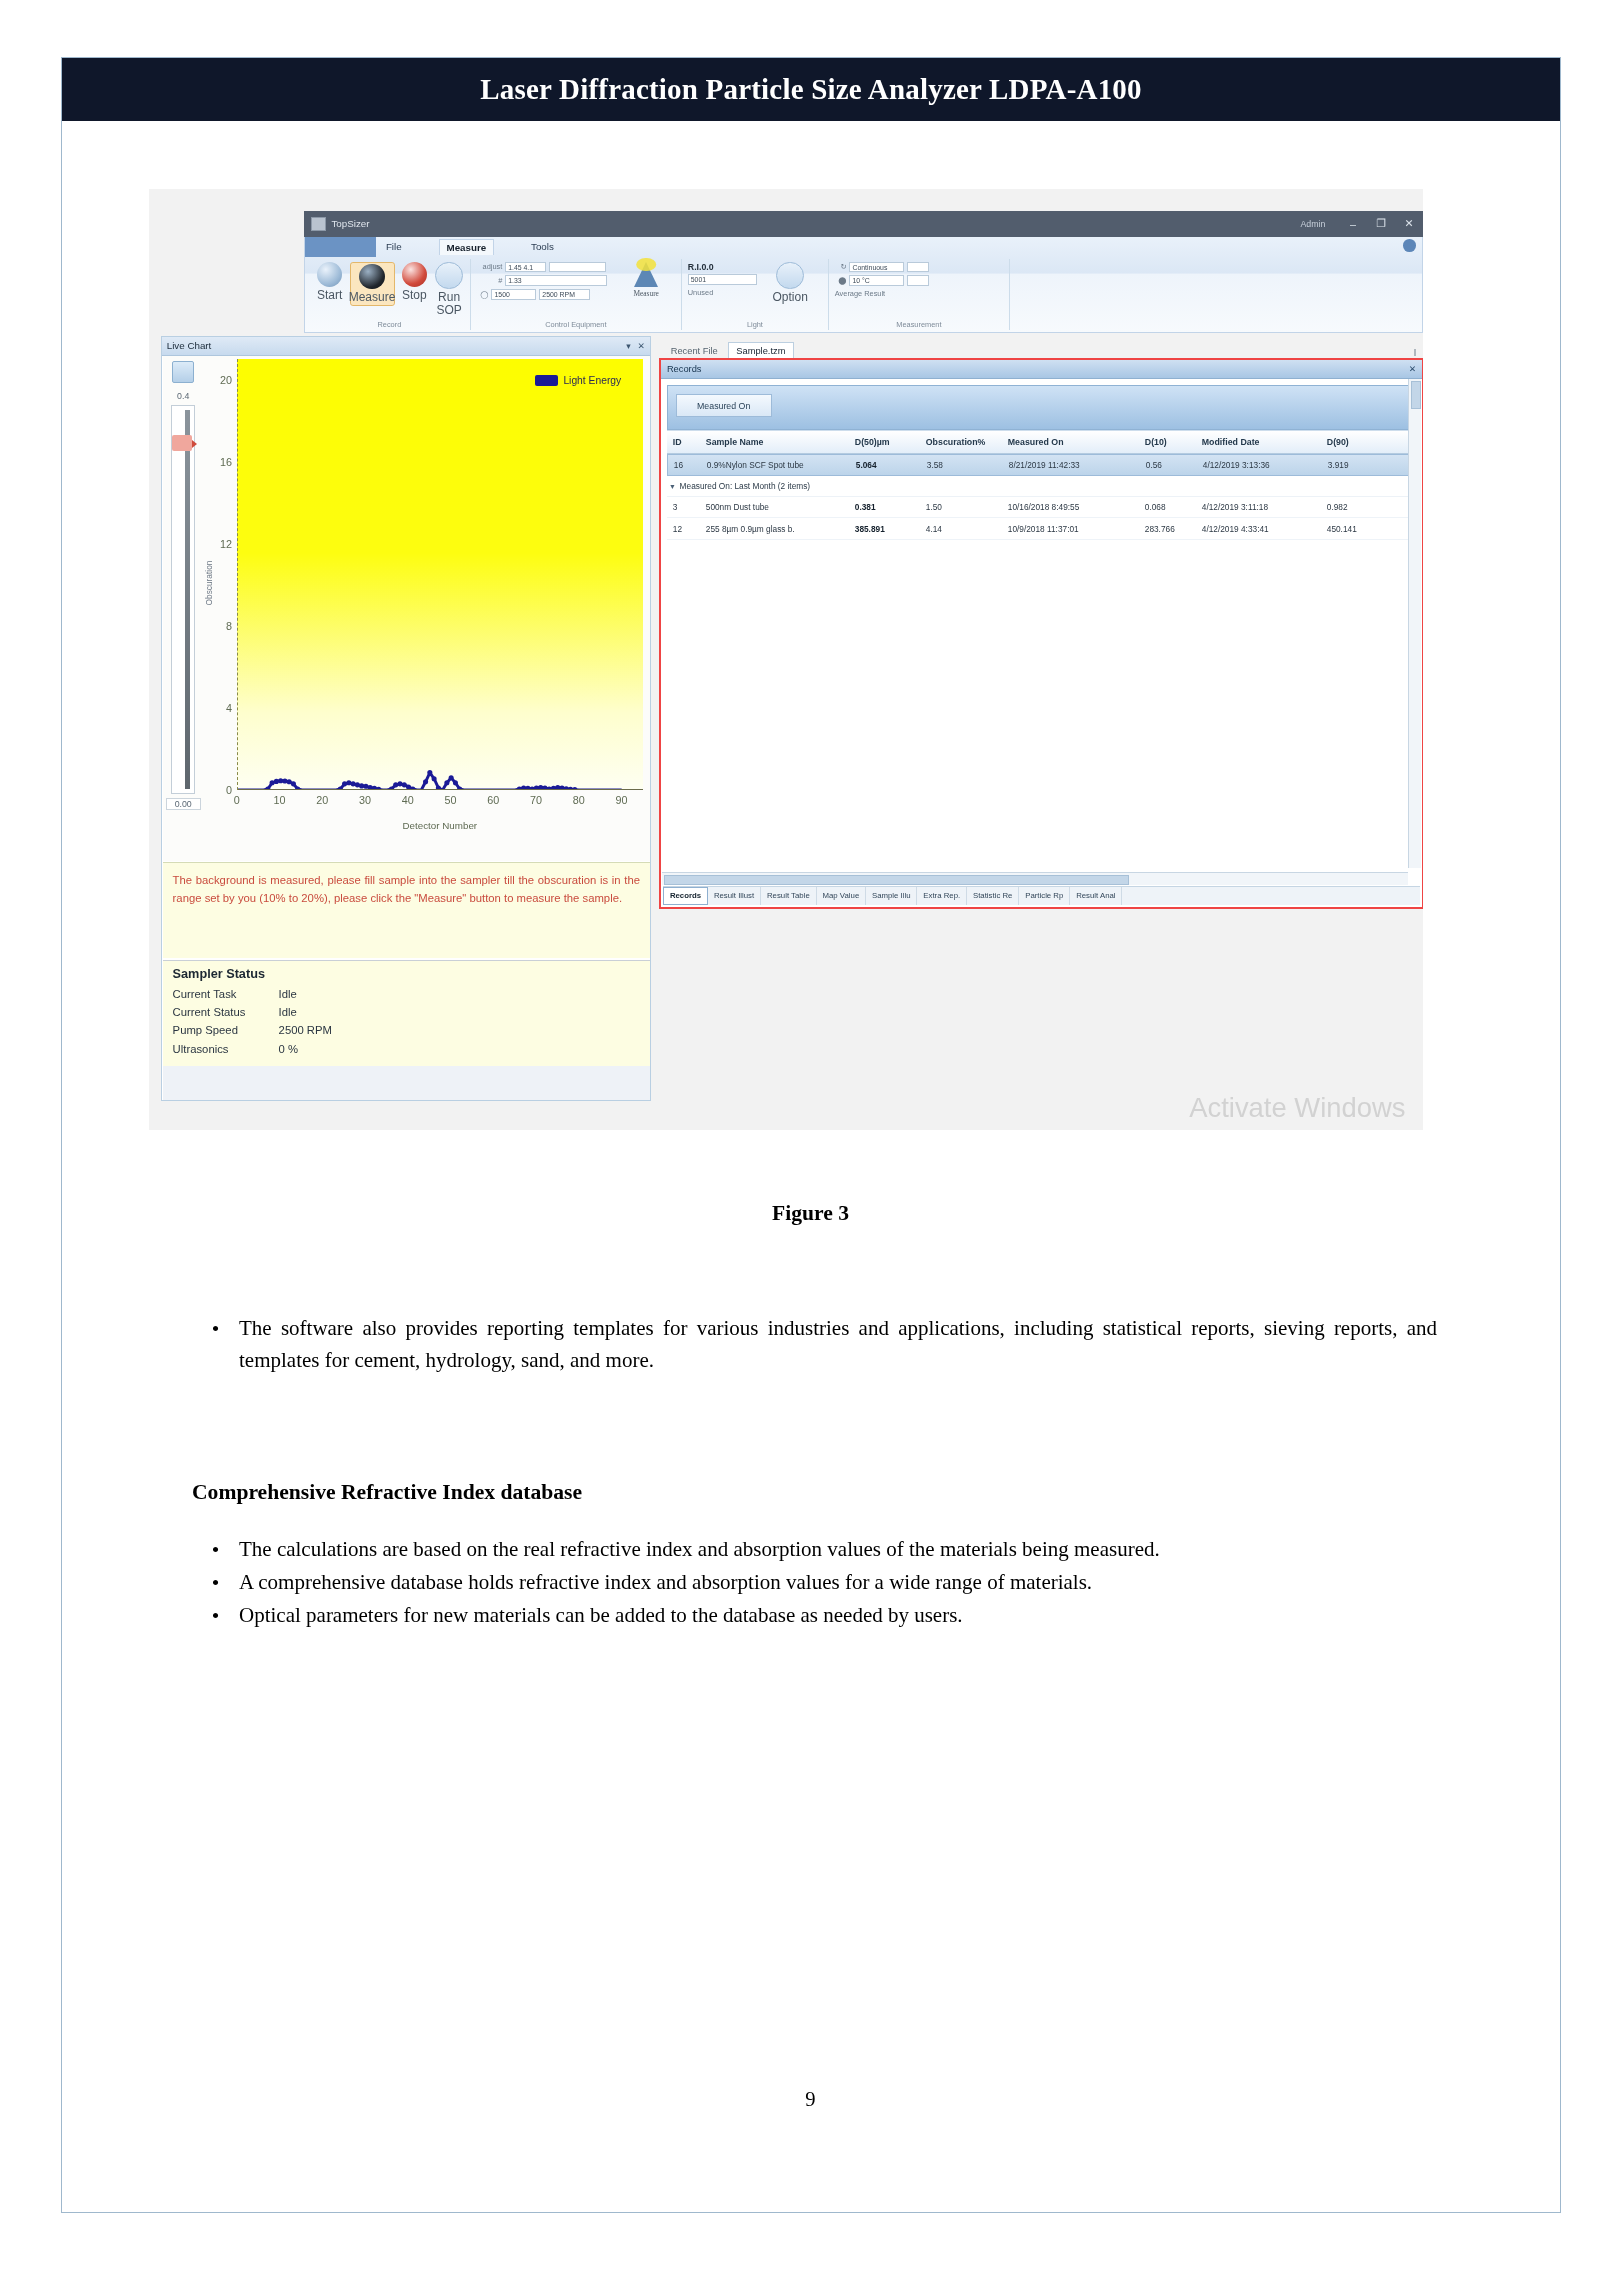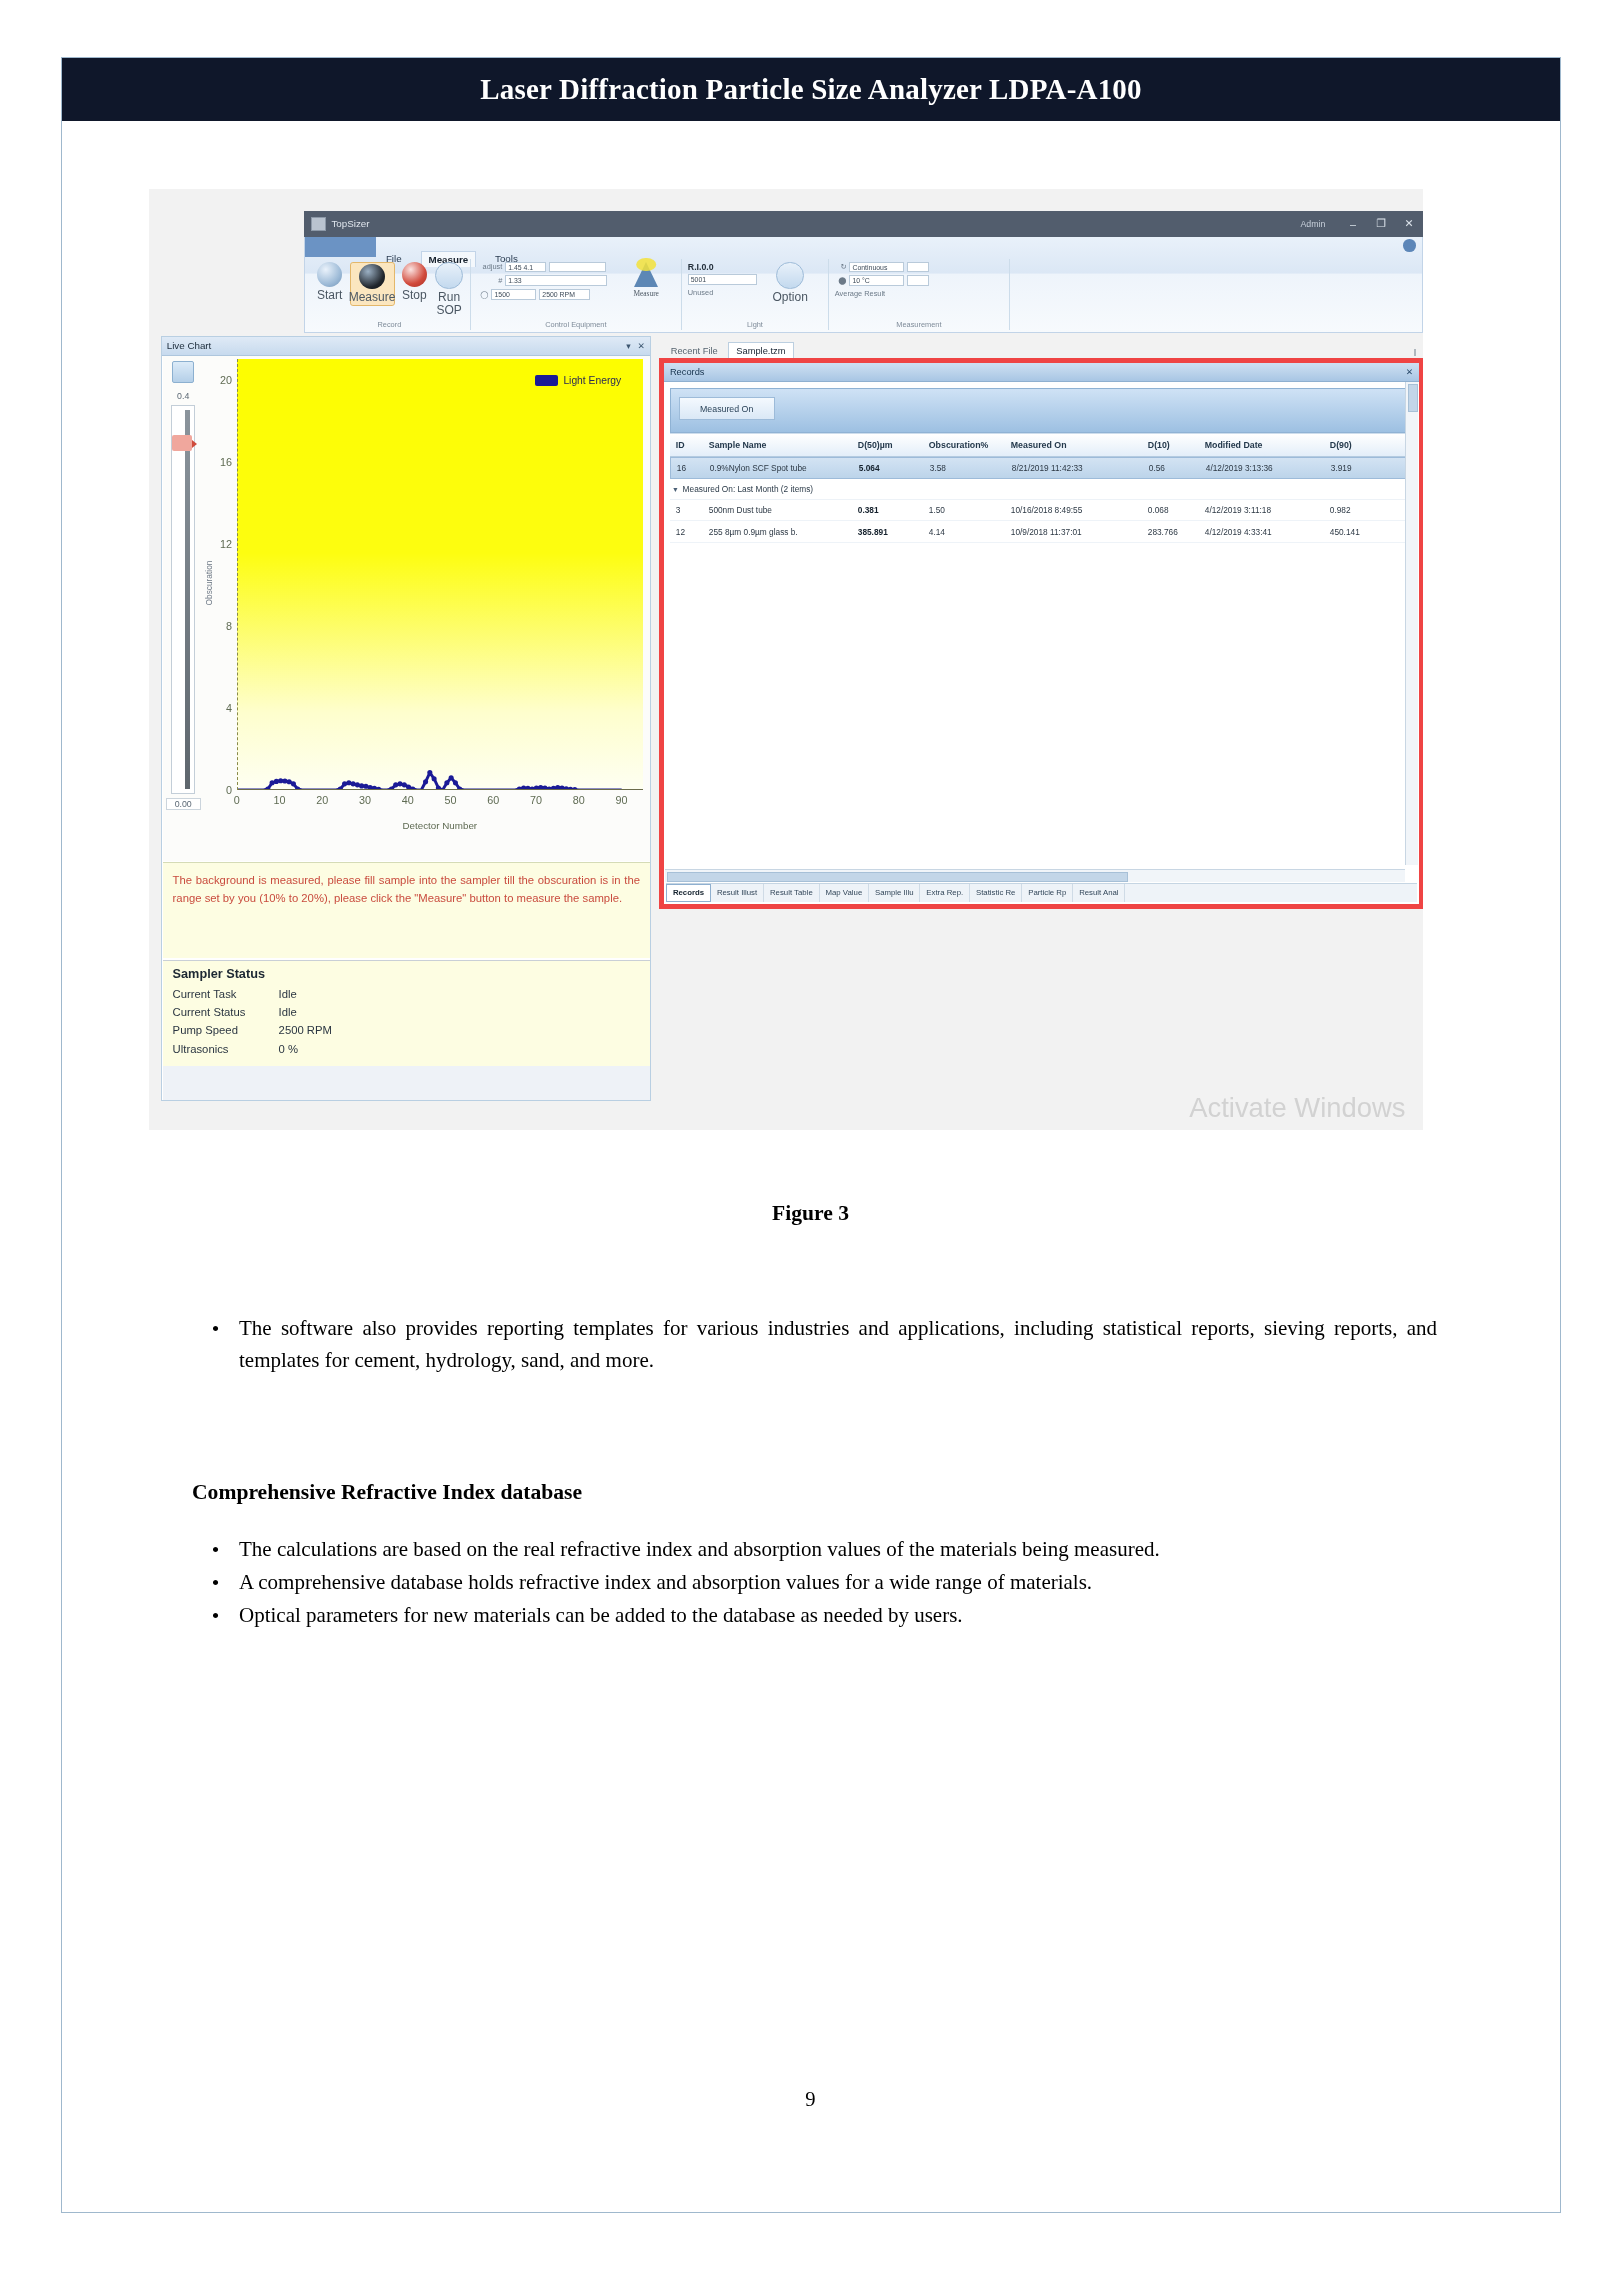--- a/index.html
+++ b/index.html
@@ -55,21 +55,21 @@
 
   .ribbon{
     position:absolute;left:0;top:26.5px;width:100%;height:96px;
     background:linear-gradient(#e9f1fa,#dbe7f5 38%,#eef4fb 39%,#f7fafd);
     border:1px solid #c2d4e8;border-top:none;box-sizing:border-box;
   }
   .qat{
     position:absolute;left:0;top:0;width:71px;height:19.6px;
     background:#6b93c4;
   }
-  .ribbon-tabs{position:absolute;left:74px;top:2px;display:flex;gap:12px;margin-top:12px;}
+  .ribbon-tabs{position:absolute;left:74px;top:2px;display:flex;gap:30px;}
   .rtab{font-size:9.8px;color:#2b3d52;font-family:"Liberation Sans",sans-serif;padding:2px 6.9px;}
   .rtab.active{background:#f4f8fc;border:1px solid #c2d4e8;border-bottom:none;color:#18222e;font-weight:bold;}
   .ribbon-help{position:absolute;right:5.9px;top:2px;display:flex;align-items:center;gap:3.9px;}
   .help-dot{width:12.7px;height:12.7px;border-radius:50%;background:#5c86b8;}
 
   .rgroups{position:absolute;left:3.9px;top:21.6px;right:3.9px;bottom:2px;display:flex;}
   .rgroup{position:relative;height:100%;border-right:1px solid #ccdcea;padding:0 5.9px;box-sizing:border-box;}
   .rgroup:last-child{border-right:none;}
   .rglabel{position:absolute;bottom:1px;left:0;right:0;text-align:center;font-size:7.4px;color:#7e8b99;font-family:"Liberation Sans",sans-serif;}
   .rgbody{display:flex;align-items:flex-start;gap:4.9px;padding-top:2.9px;}
@@ -148,21 +148,21 @@
   .st-v{}
   .statusfill{position:absolute;left:1px;top:729px;width:487px;height:34px;background:#eef2f7;}
 
   
   .rightdock{position:absolute;left:510px;top:147px;width:765px;height:794px;}
   .doctabs{display:flex;align-items:flex-end;height:21.6px;gap:2px;padding-left:3.9px;}
   .doctab{font-size:9.3px;color:#56646f;padding:2.9px 7.8px 2px;font-family:"Liberation Sans",sans-serif;}
   .doctab.active{background:#ffffff;border:1px solid #bccfe0;border-bottom:none;color:#162230;font-weight:normal;}
   .doctabs .pin{margin-left:auto;margin-right:7.8px;color:#6b7a88;font-size:9.8px;}
 
-  .recpanel{position:absolute;left:0;top:21.6px;width:765px;height:551px;background:#ffffff;border:5px solid #ef4444;box-sizing:border-box;}
+  .recpanel{position:absolute;left:0;top:21.6px;width:765px;height:551px;background:#ffffff;border:2px solid #ef4444;box-sizing:border-box;}
   .rechdr{height:18.6px;background:linear-gradient(#cfe0f2,#a8c6e4);border-bottom:1px solid #8fb0d0;display:flex;align-items:center;padding:0 5.9px;}
   .rechdr .t{font-size:9.3px;color:#17344f;font-family:"Liberation Sans",sans-serif;}
   .rechdr .x{margin-left:auto;font-size:8.8px;color:#2c4c6c;}
 
   .groupbar{
     margin:5.9px 5.9px 0;height:43px;
     background:linear-gradient(#cfe2f5,#9dc0e2);
     border:1px solid #8fb2d4;position:relative;
   }
   .groupchip{

